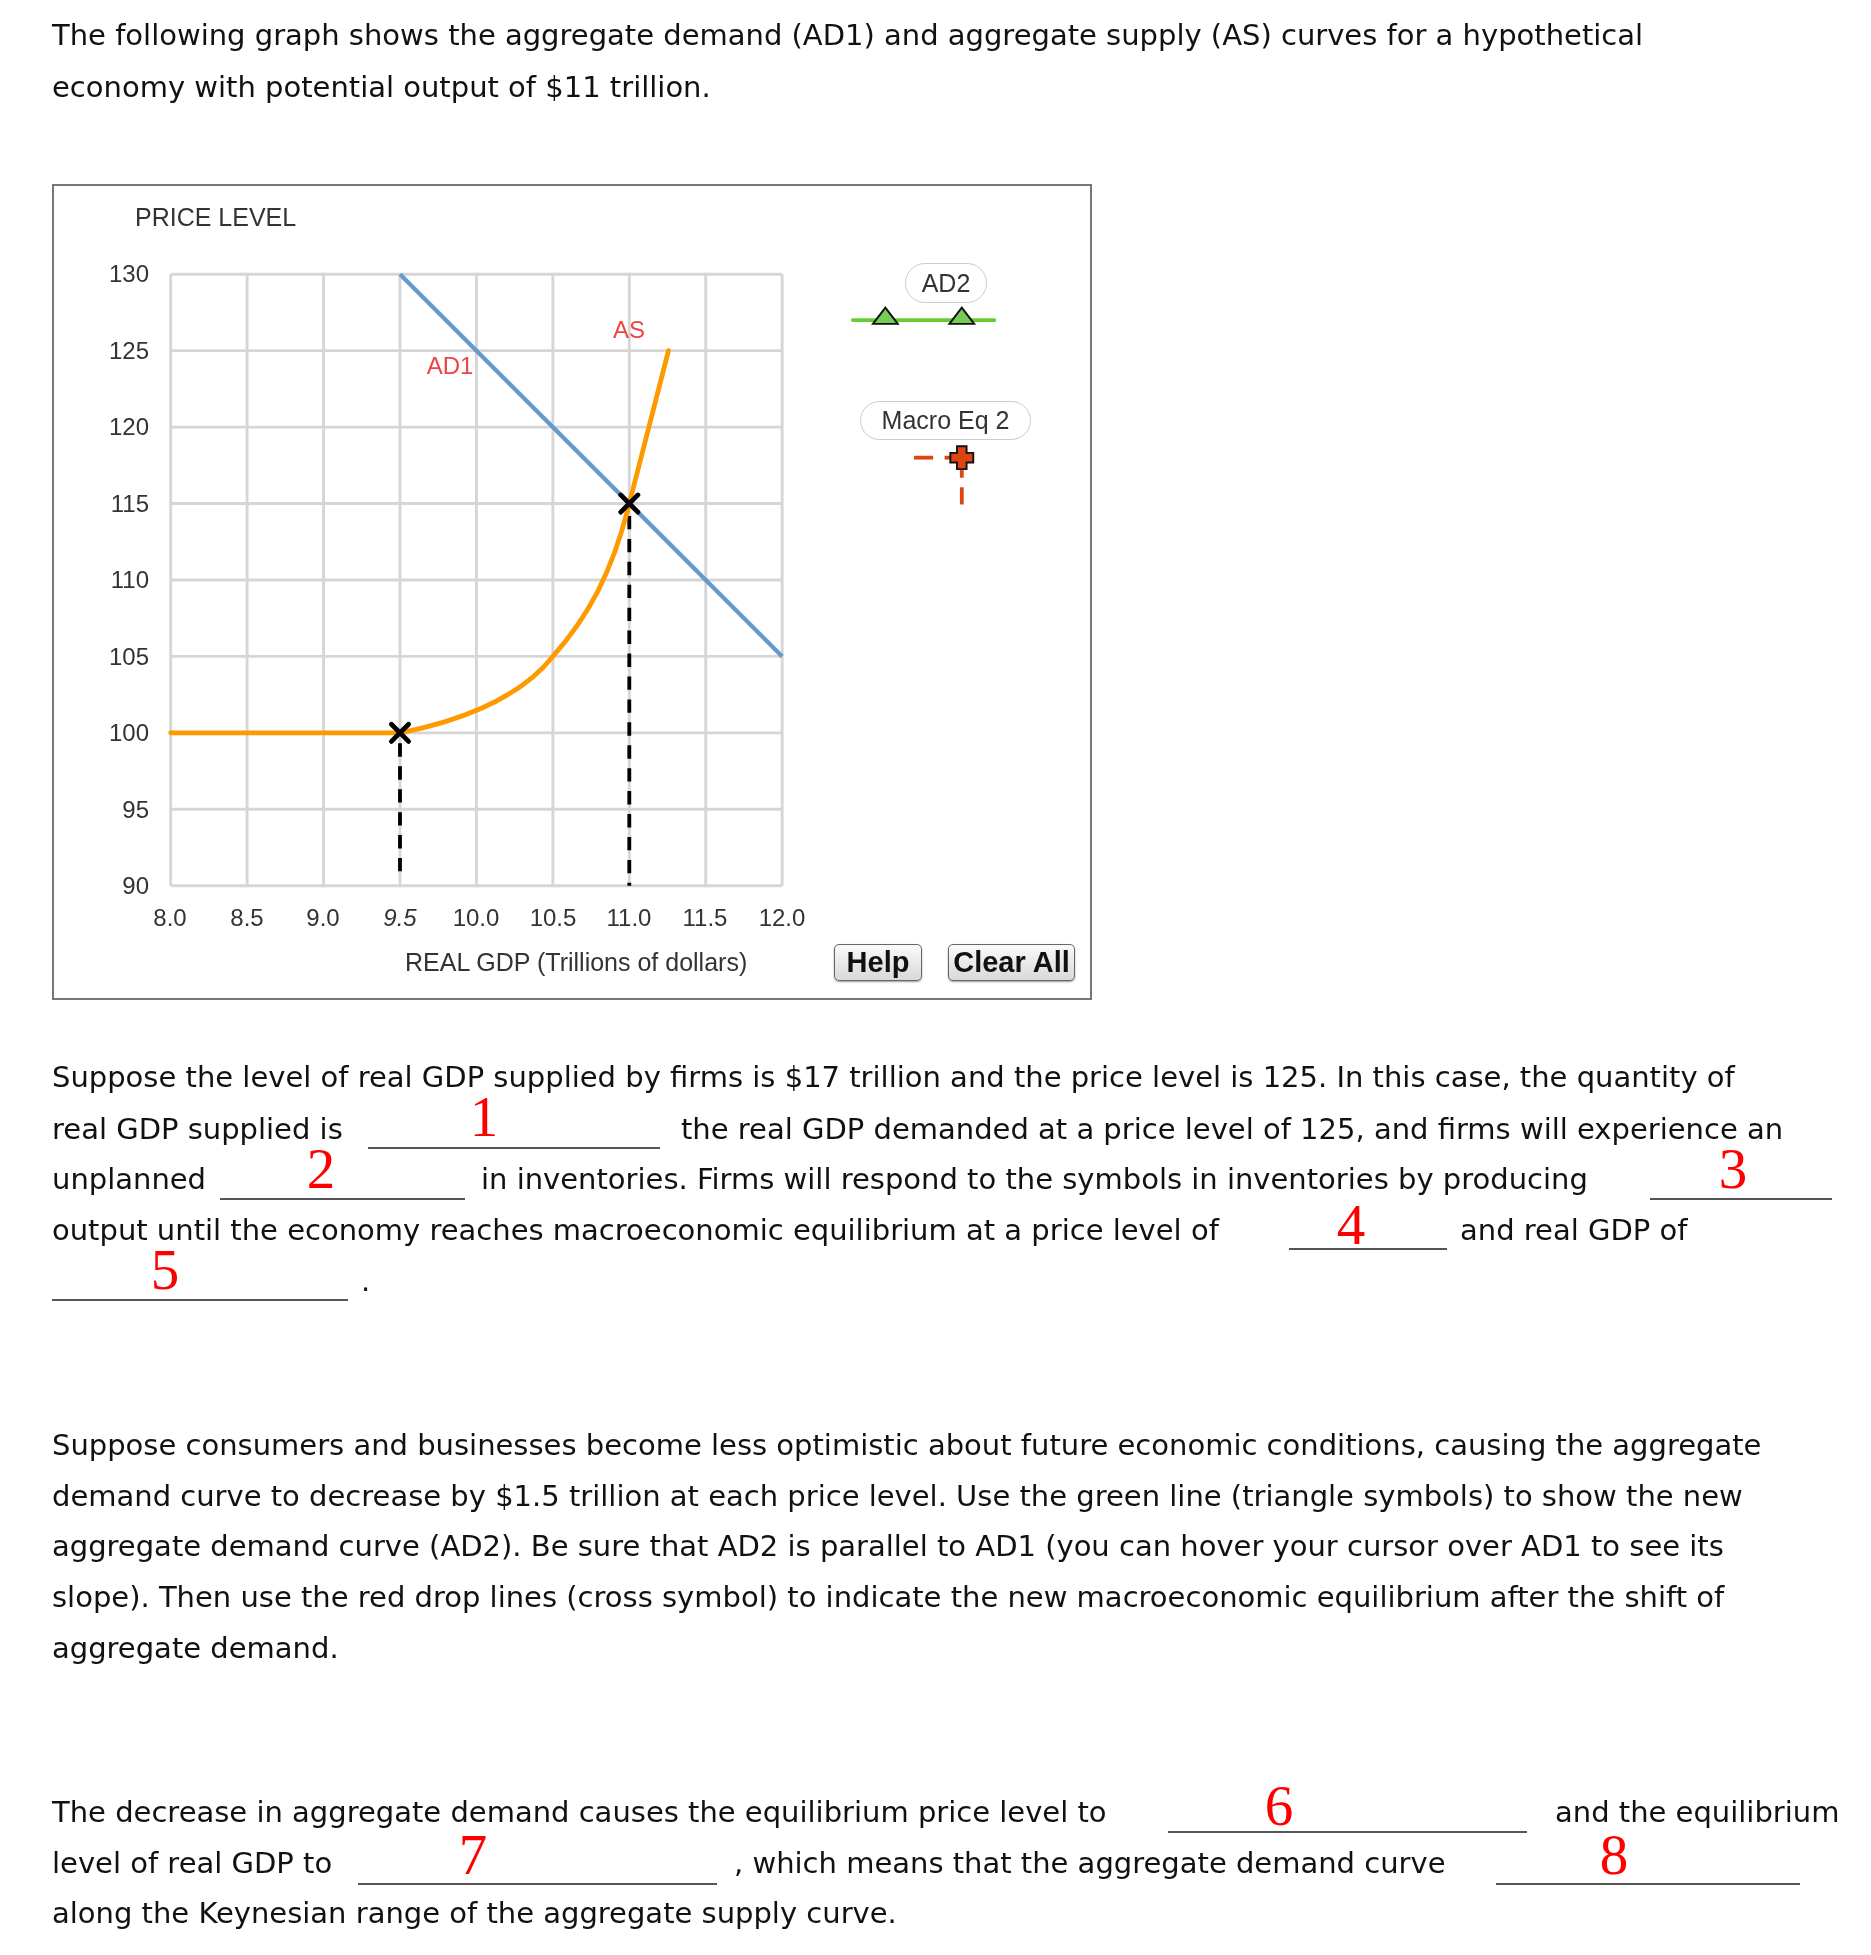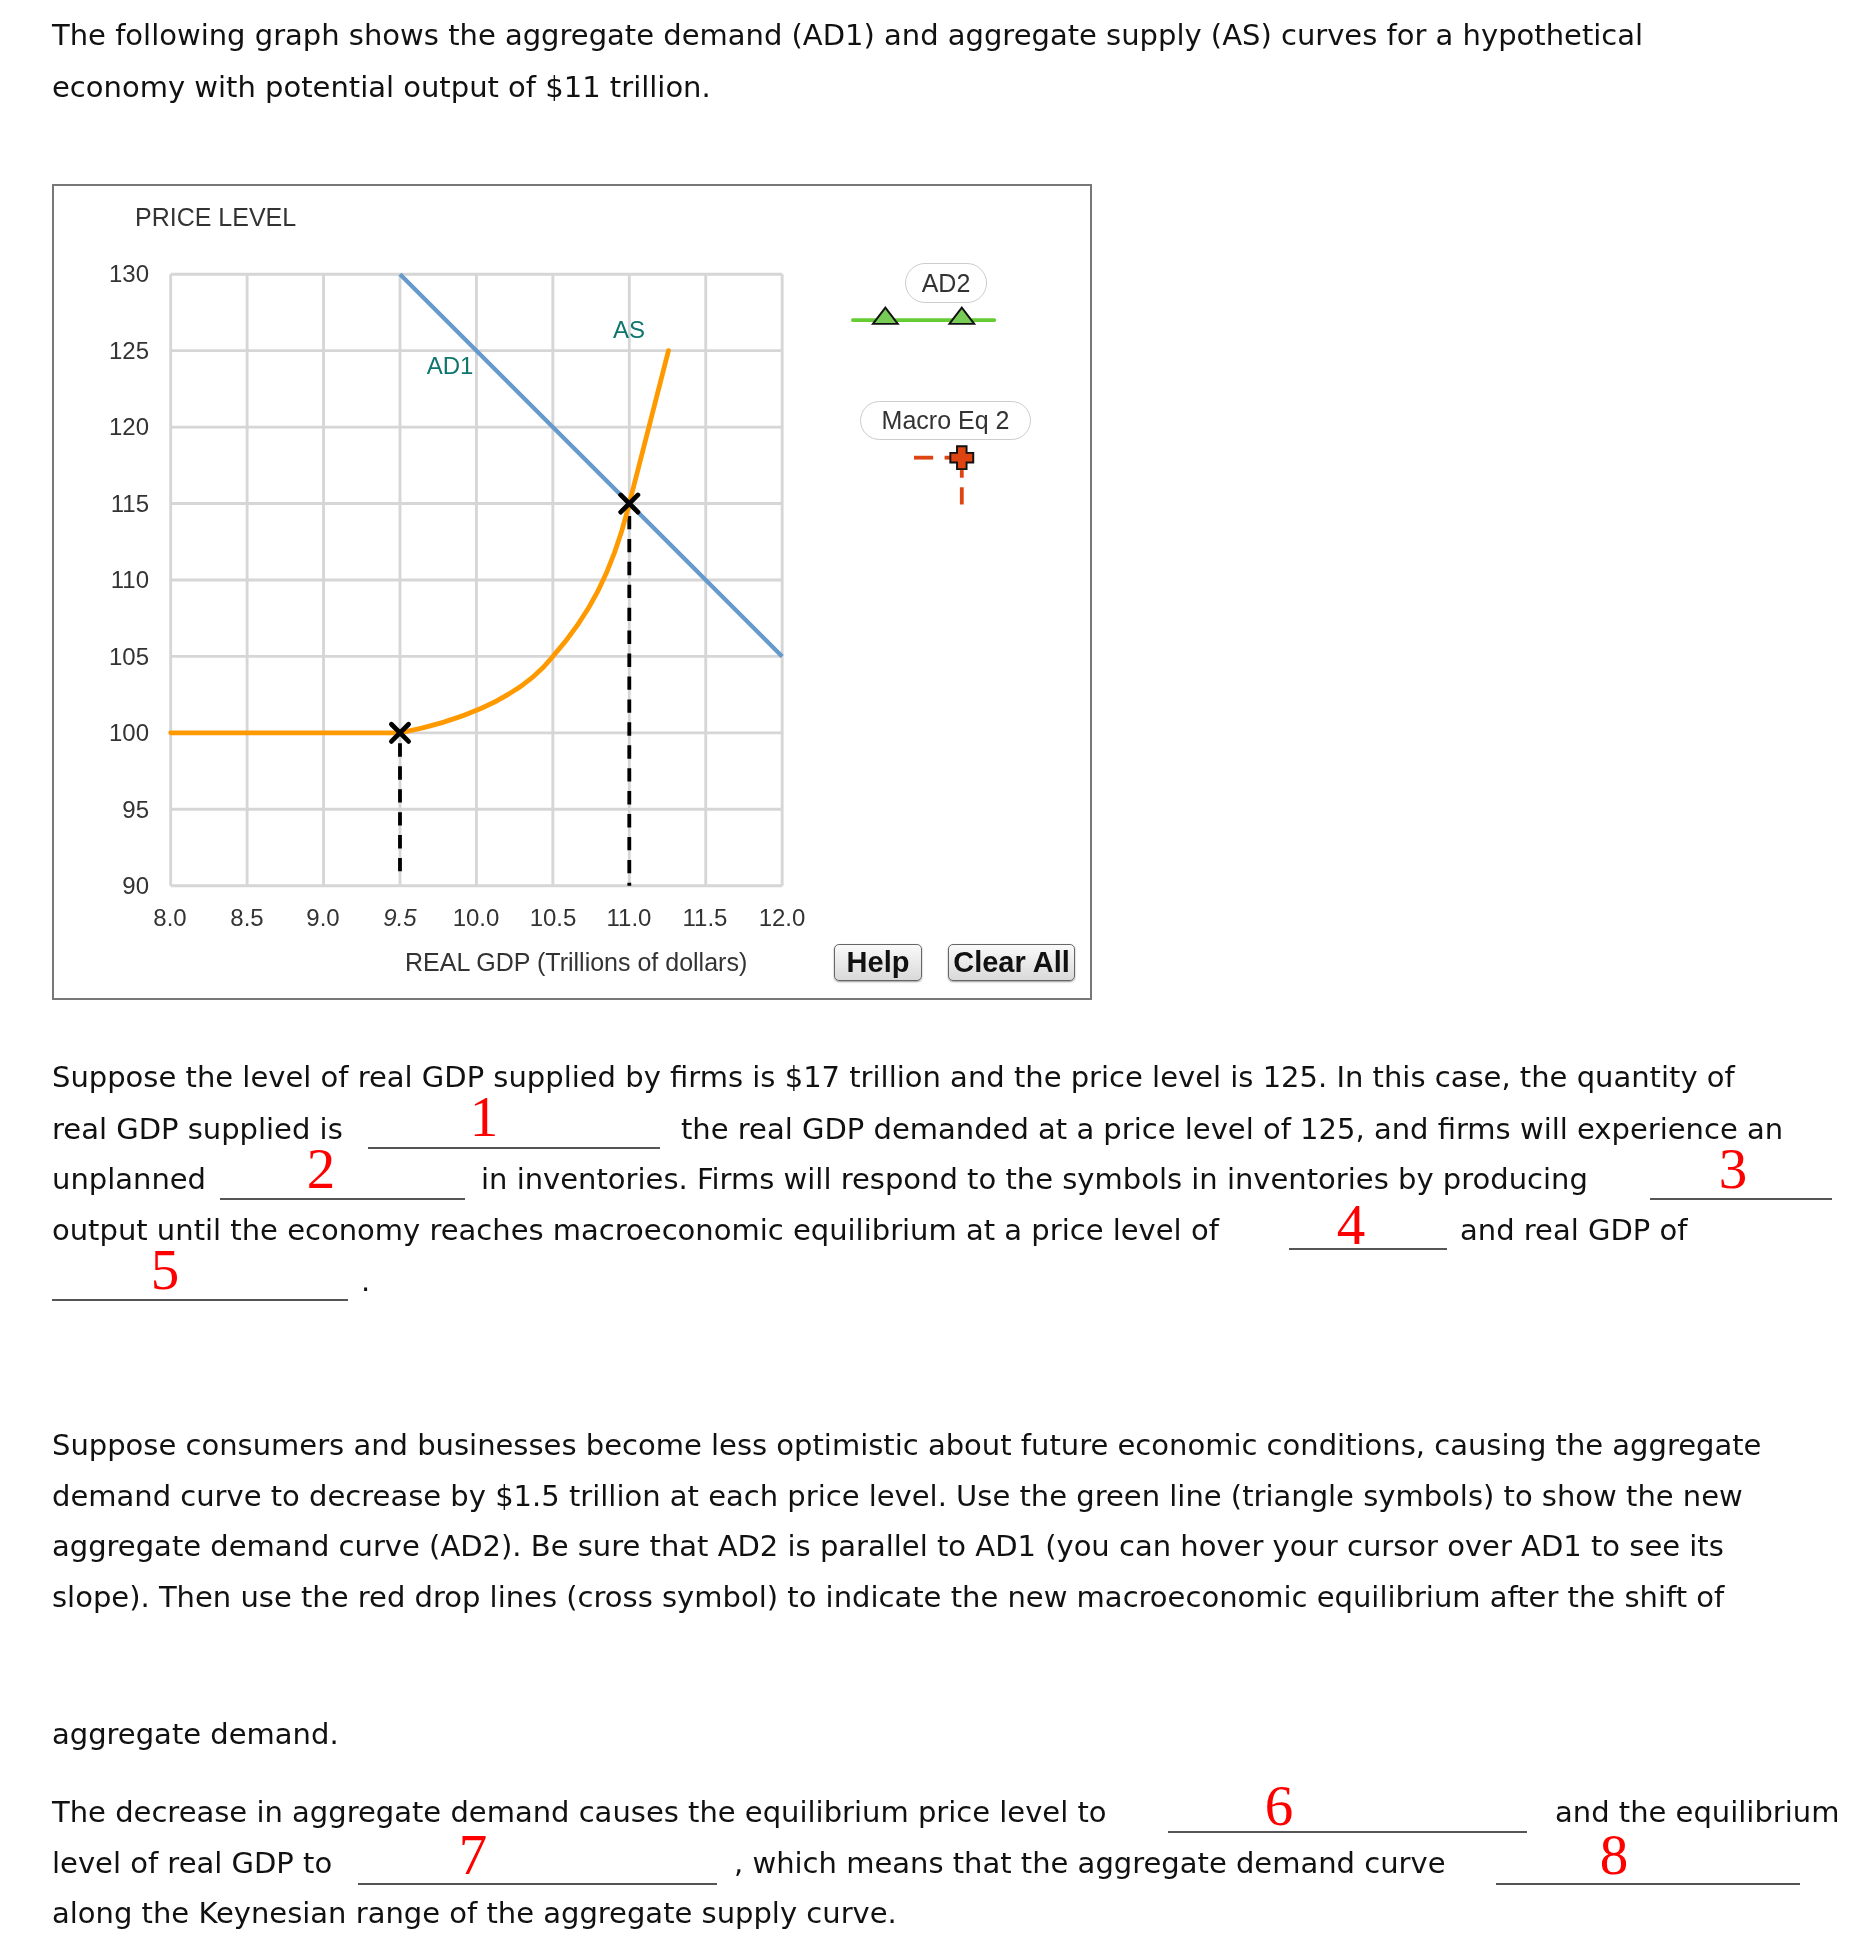--- a/index.html
+++ b/index.html
@@ -6,21 +6,21 @@
   body { width:1872px; height:1956px; position:relative; overflow:hidden;
          font-family:"DejaVu Sans", sans-serif; color:#111; }
   .line { position:absolute; white-space:nowrap; font-size:29px; color:#111; }
   .blank { position:absolute; border-bottom:2.9px solid #555; height:0; }
   .rednum { position:absolute; font-family:"Liberation Serif", serif; color:#ff0000; font-size:57px; line-height:57px; transform:translate(-50%,-50%); }
   .graph-box { position:absolute; left:52px; top:184px; width:1036px; height:812px; border:2.9px solid #777; box-sizing:content-box; background:#fff; }
   .chart-svg { position:absolute; left:0; top:0; }
   .axis-title { position:absolute; font-family:"Liberation Sans", sans-serif; font-size:25px; color:#333; white-space:nowrap; }
   .ytick { position:absolute; font-family:"Liberation Sans", sans-serif; font-size:24px; color:#333; width:57px; text-align:right; transform:translateY(-50%); }
   .xtick { position:absolute; font-family:"Liberation Sans", sans-serif; font-size:24px; color:#333; transform:translateX(-50%); white-space:nowrap; }
-  .curve-label { position:absolute; font-family:"Liberation Sans", sans-serif; font-size:24px; color:#0f766e; transform:translate(-50%,-50%); white-space:nowrap; }
+  .curve-label { position:absolute; font-family:"Liberation Sans", sans-serif; font-size:24px; color:#ef4444; transform:translate(-50%,-50%); white-space:nowrap; }
   .pill { position:absolute; border:1.9px solid #ccc; border-radius:21px; background:#fff; font-family:"Liberation Sans", sans-serif; font-size:25px; color:#333; display:flex; align-items:center; justify-content:center; white-space:nowrap; box-sizing:border-box; cursor:pointer; }
   .btn { position:absolute; border:1.9px solid #666; border-radius:5px; background:linear-gradient(#fafafa,#d9d9d9); font-family:"Liberation Sans", sans-serif; font-size:29px; color:#111; display:flex; align-items:center; justify-content:center; box-sizing:border-box; box-shadow:0 1px 1.9px rgba(0,0,0,0.4); cursor:pointer;font-weight:bold; }
   .tool { position:absolute; cursor:grab; }
 </style>
 </head>
 <body>
 
 <div class="line" style="left:52px; top:18px;">The following graph shows the aggregate demand (AD1) and aggregate supply (AS) curves for a hypothetical</div>
 <div class="line" style="left:52px; top:70px;">economy with potential output of $11 trillion.</div>
 
@@ -132,21 +132,21 @@
 <div class="line" style="left:1460px; top:1213px;">and real GDP of</div>
 
 <div class="blank" style="left:52px; top:1299px; width:296px;"></div>
 <div class="rednum" style="left:165px; top:1269px;">5</div>
 <div class="line" style="left:361px; top:1264px;">.</div>
 
 <div class="line" style="left:52px; top:1428px;">Suppose consumers and businesses become less optimistic about future economic conditions, causing the aggregate</div>
 <div class="line" style="left:52px; top:1479px;">demand curve to decrease by $1.5 trillion at each price level. Use the green line (triangle symbols) to show the new</div>
 <div class="line" style="left:52px; top:1529px;">aggregate demand curve (AD2). Be sure that AD2 is parallel to AD1 (you can hover your cursor over AD1 to see its</div>
 <div class="line" style="left:52px; top:1580px;">slope). Then use the red drop lines (cross symbol) to indicate the new macroeconomic equilibrium after the shift of</div>
-<div class="line" style="left:52px; top:1717px;">aggregate demand.</div>
+<div class="line" style="left:52px; top:1631px;">aggregate demand.</div>
 
 <div class="line" style="left:52px; top:1795px;">The decrease in aggregate demand causes the equilibrium price level to</div>
 <div class="blank" style="left:1168px; top:1831px; width:359px;"></div>
 <div class="rednum" style="left:1279px; top:1805px;">6</div>
 <div class="line" style="left:1555px; top:1795px;">and the equilibrium</div>
 
 <div class="line" style="left:52px; top:1846px;">level of real GDP to</div>
 <div class="blank" style="left:358px; top:1883px; width:359px;"></div>
 <div class="rednum" style="left:473px; top:1854px;">7</div>
 <div class="line" style="left:734px; top:1846px;">, which means that the aggregate demand curve</div>

